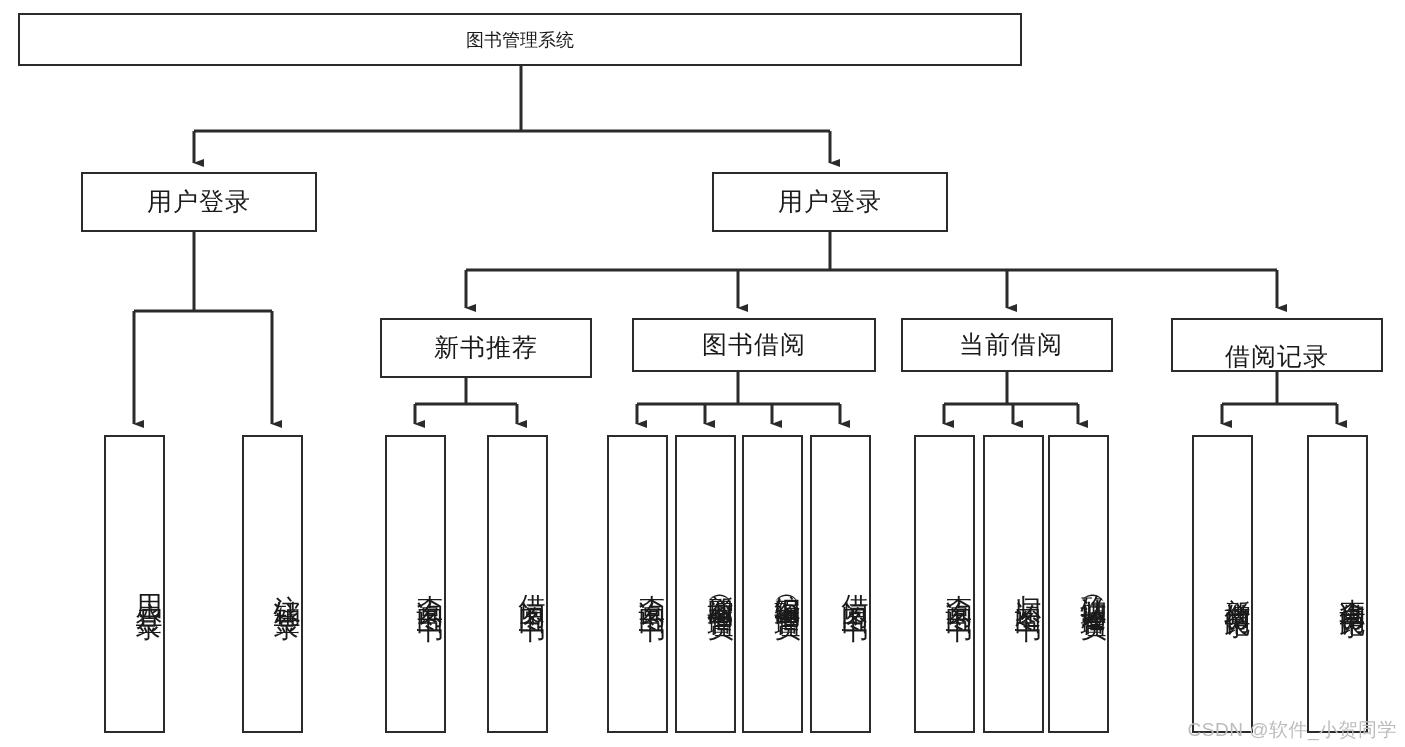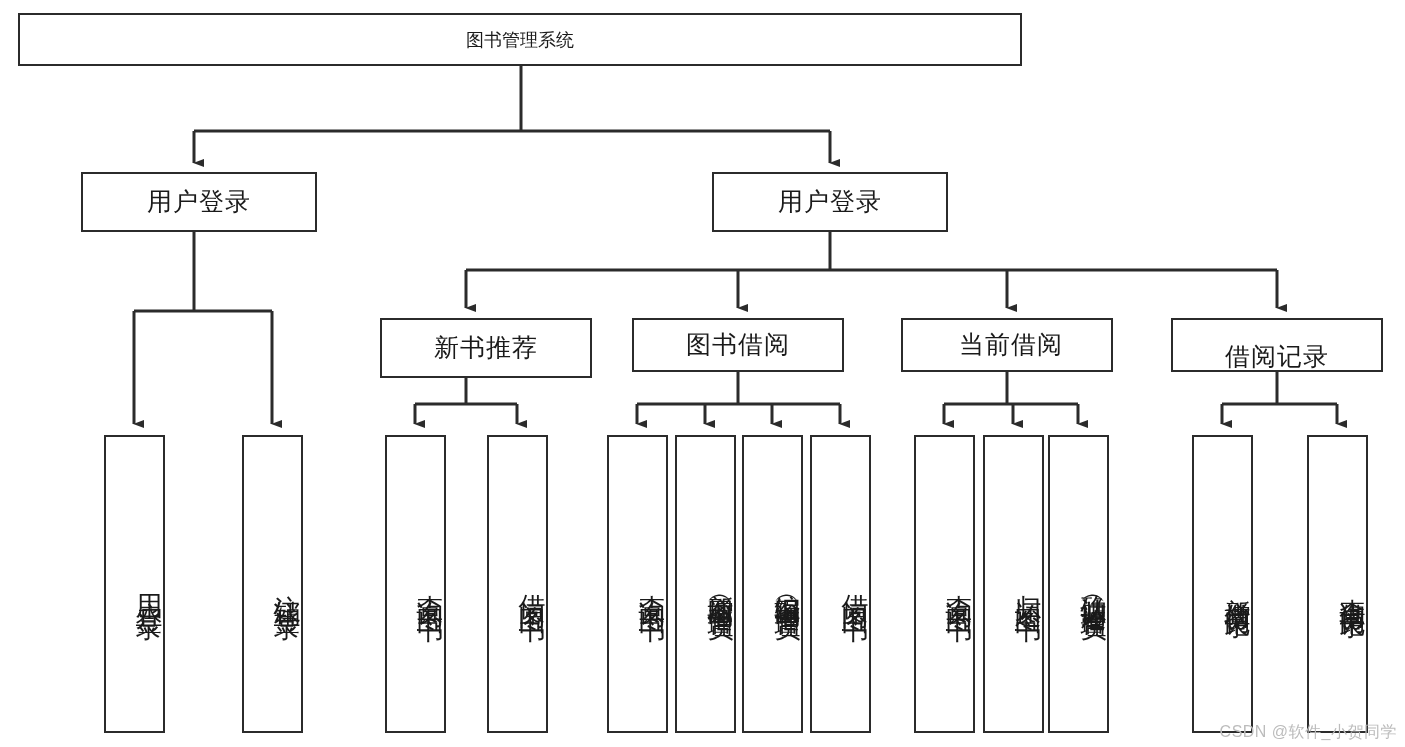--- a/index.html
+++ b/index.html
@@ -56,21 +56,21 @@
     justify-content: center;
   }
   .node-v.tall {
     font-size: 26px;
     letter-spacing: 3px;
   }
   .watermark {
     position: absolute;
     right: 8px;
     bottom: 4px;
-    font-size: 16px;
+    font-size: 19px;
     color: #bcbcbc;
     letter-spacing: 0.5px;
     z-index: 5;
     white-space: nowrap;
   }
 </style>
 </head>
 <body>
 
 <div id="diagram-root">
@@ -134,21 +134,21 @@
   <div class="node node-h" style="left:81px; top:172px; width:236px; height:60px;">
     <span>用户登录</span>
   </div>
   <div class="node node-h" style="left:712px; top:172px; width:236px; height:60px;">
     <span>用户登录</span>
   </div>
 
   <div class="node node-h" style="left:360px; top:318px; width:212px; height:60px;margin-left:20px;">
     <span>新书推荐</span>
   </div>
-  <div class="node node-h" style="left:632px; top:318px; width:212px; height:54px;">
+  <div class="node node-h" style="left:632px; top:318px; width:244px; height:54px;">
     <span>图书借阅</span>
   </div>
   <div class="node node-h" style="left:901px; top:318px; width:212px; height:54px;padding-left:8px;">
     <span>当前借阅</span>
   </div>
   <div class="node node-h" style="left:1171px; top:318px; width:212px; height:54px;align-items:flex-end;">
     <span>借阅记录</span>
   </div>
 
   <div class="node node-v" style="left:104px; top:435px; width:61px; height:298px;">

